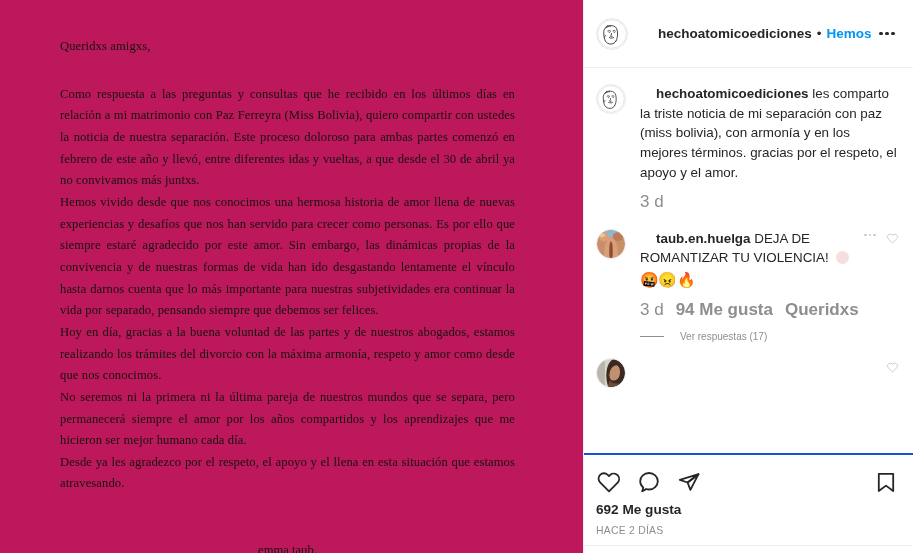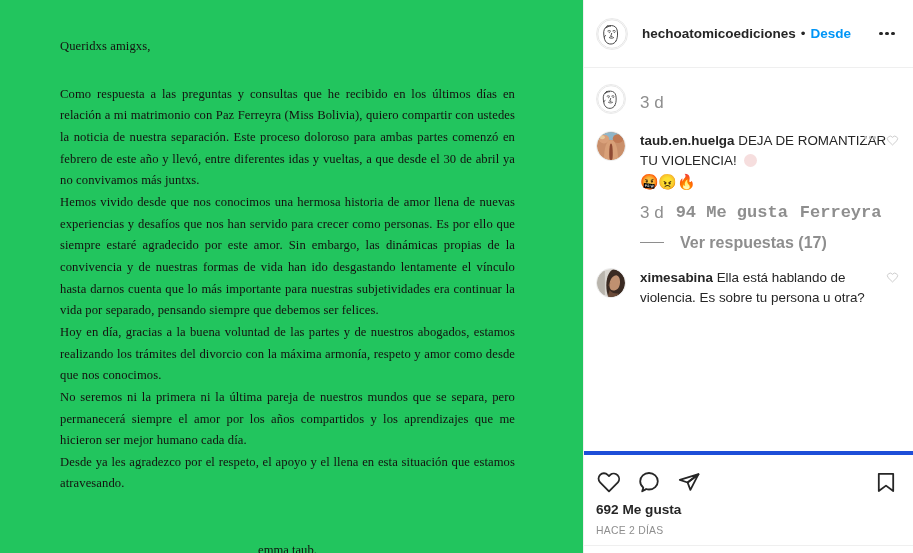--- a/index.html
+++ b/index.html
@@ -12,21 +12,21 @@
   }
   .post {
     display: flex;
     width: 913px; height: 553px;
     background: #ffffff;
   }
 
   
   .media {
     width: 583px; height: 553px;
-    background: #22c55e;
+    background: #be185d;
     position: relative;
     flex: 0 0 583px;
     overflow: hidden;
   }
   .letter {
     position: absolute;
     left: 60px; top: 0;
     width: 455px; height: 553px;
     padding-top: 36px;
     font-family: "Liberation Serif", "DejaVu Serif", serif;
@@ -78,21 +78,21 @@
   .avatar svg { display: block; width: 100%; height: 100%; }
   .hdr-names {
     margin-left: 14px;
     font-size: 13.5px;
     display: flex;
     align-items: center;
     flex: 1 1 auto;
     white-space: nowrap;
     overflow: hidden;
   }
-  .uname { font-weight: bold; color: #262626; }
+  .uname { font-weight: bold; color: #262626; margin-left: 16px; }
   .dotsep { color: #262626; margin: 0 5px; }
   .follow { color: #0095f6; font-weight: bold; cursor: pointer; }
   .more-btn {
     width: 24px; height: 24px;
     display: flex; align-items: center; justify-content: center;
     cursor: pointer;
     flex: 0 0 24px;
   }
   .more-btn .d {
     width: 3.5px; height: 3.5px; border-radius: 50%;
@@ -125,21 +125,21 @@
   }
   .ctext .uname { font-weight: bold; }
   .meta {
     margin-top: 9px;
     font-size: 17px;
     color: #8e8e8e;
     display: flex;
     align-items: center;
   }
   .meta span { margin-right: 12px; }
-  .meta .strong { font-weight: bold; color: #8e8e8e; cursor: pointer; font-family: Liberation Mono, monospace; }
+  .meta .strong { font-weight: bold; color: #8e8e8e; cursor: pointer; }
   .meta .plain { cursor: default; }
   .emojis { font-size: 15px; line-height: 1.5; margin-top: 1px; }
 
   .heart-sm {
     position: absolute;
     right: 0; top: 3px;
     width: 13px; height: 12px;
     cursor: pointer;
   }
   .cmore {
@@ -159,34 +159,34 @@
     background: #f6dede;
     vertical-align: -2px;
     margin-left: 4px;
   }
   .viewreplies {
     margin-left: 44px;
     margin-top: -6px;
     margin-bottom: 16px;
     display: flex;
     align-items: center;
-    font-size: 16px;
-    font-weight: bold;
+    font-size: 10px;
+    font-weight: normal;
     color: #8e8e8e;
     cursor: pointer;
   }
   .viewreplies .line {
     width: 24px; height: 1px;
     background: #8e8e8e;
     margin-right: 16px;
   }
 
   
   .actions-wrap {
-    border-top: 4px solid #1d4ed8;
+    border-top: 2px solid #1d4ed8;
     padding: 8px 14px 0 12px;
     flex: 0 0 auto;
   }
   .actions {
     display: flex;
     align-items: center;
     height: 38px;
   }
   .act {
     width: 26px; height: 26px;
@@ -246,21 +246,21 @@
             <path d="M15.6 15.4c-.2 1.4-.6 2.4-1.3 3 .5.4 1.1.5 1.8.3"></path>
             <path d="M13.2 19.9c1.4.8 3.1.8 4.5 0"></path>
             <path d="M9.6 9.4c1.4-1.1 3-1.7 4.8-1.8"></path>
             <path d="M9.2 17.6c-.8.2-1.3.9-1.2 1.7"></path>
           </g>
         </svg>
       </div>
       <div class="hdr-names">
         <span class="uname">hechoatomicoediciones</span>
         <span class="dotsep">•</span>
-        <span class="follow">Desde</span>
+        <span class="follow">Hemos</span>
       </div>
       <div class="more-btn">
         <span class="d"></span>
         <span class="d"></span>
         <span class="d"></span>
       </div>
     </div>
 
     <div class="feed">
 
@@ -276,20 +276,24 @@
               <path d="M12.7 14.3c.3.3.8.3 1.1 0"></path>
               <path d="M18 14.2c.3.3.8.3 1.1 0"></path>
               <path d="M15.6 15.4c-.2 1.4-.6 2.4-1.3 3 .5.4 1.1.5 1.8.3"></path>
               <path d="M13.2 19.9c1.4.8 3.1.8 4.5 0"></path>
               <path d="M9.6 9.4c1.4-1.1 3-1.7 4.8-1.8"></path>
               <path d="M9.2 17.6c-.8.2-1.3.9-1.2 1.7"></path>
             </g>
           </svg>
         </div>
         <div class="entry-body">
+          <div class="ctext">
+            <span class="uname">hechoatomicoediciones</span>
+            <span>les comparto la triste noticia de mi separación con paz (miss bolivia), con armonía y en los mejores términos. gracias por el respeto, el apoyo y el amor.</span>
+          </div>
           <div class="meta">
             <span class="plain">3 d</span>
           </div>
         </div>
       </div>
 
       <div class="entry">
         <div class="avatar">
           <svg viewBox="0 0 32 32">
             <defs>
@@ -311,21 +315,21 @@
         <div class="entry-body">
           <div class="ctext">
             <span class="uname">taub.en.huelga</span>
             <span>DEJA DE ROMANTIZAR TU VIOLENCIA!</span>
             <span class="pinkdot"></span>
           </div>
           <div class="emojis">🤬😠🔥</div>
           <div class="meta">
             <span class="plain">3 d</span>
             <span class="strong">94 Me gusta</span>
-            <span class="strong">Ferreyra</span>
+            <span class="strong">Queridxs</span>
           </div>
         </div>
         <div class="cmore">
           <span class="d"></span>
           <span class="d"></span>
           <span class="d"></span>
         </div>
         <svg class="heart-sm" viewBox="0 0 24 22">
           <path d="M12 20.2 3.6 11.9A5 5 0 0 1 12 6.1a5 5 0 0 1 8.4 5.8z" fill="none" stroke="#c9c9c9" stroke-width="1.7" stroke-linejoin="round"></path>
         </svg>
@@ -347,26 +351,20 @@
             <g clip-path="url(#cp)">
               <rect width="32" height="32" fill="#d8d5cf"></rect>
               <rect x="0" width="9" height="32" fill="#b9b5ad"></rect>
               <path d="M26 0c6 0 8 10 6 22-1.5 9-5 10-10 10H13C9 22 10 6 17 1c2.5-1 6-1 9-1z" fill="#3a2a22"></path>
               <path d="M22 7c4 1 5 6 4 11-.8 4-3 6-6 6.5-3 .5-5-1-5.6-4C13.6 15 16 8 22 7z" fill="#c09070"></path>
               <path d="M15 16.5c-1 .6-1.4 1.8-1 2.9" fill="none" stroke="#8a6349" stroke-width="1"></path>
               <path d="M14.5 24c2 3 6 4.5 10 4v4H12z" fill="#6a4a38"></path>
             </g>
           </svg>
         </div>
-        <div class="entry-body">
-          <div class="ctext">
-            <span class="uname">ximesabina</span>
-            <span>Ella está hablando de violencia. Es sobre tu persona u otra?</span>
-          </div>
-        </div>
         <svg class="heart-sm" viewBox="0 0 24 22">
           <path d="M12 20.2 3.6 11.9A5 5 0 0 1 12 6.1a5 5 0 0 1 8.4 5.8z" fill="none" stroke="#c9c9c9" stroke-width="1.7" stroke-linejoin="round"></path>
         </svg>
       </div>
 
     </div>
 
     <div class="actions-wrap">
       <div class="actions">
         <div class="act">

